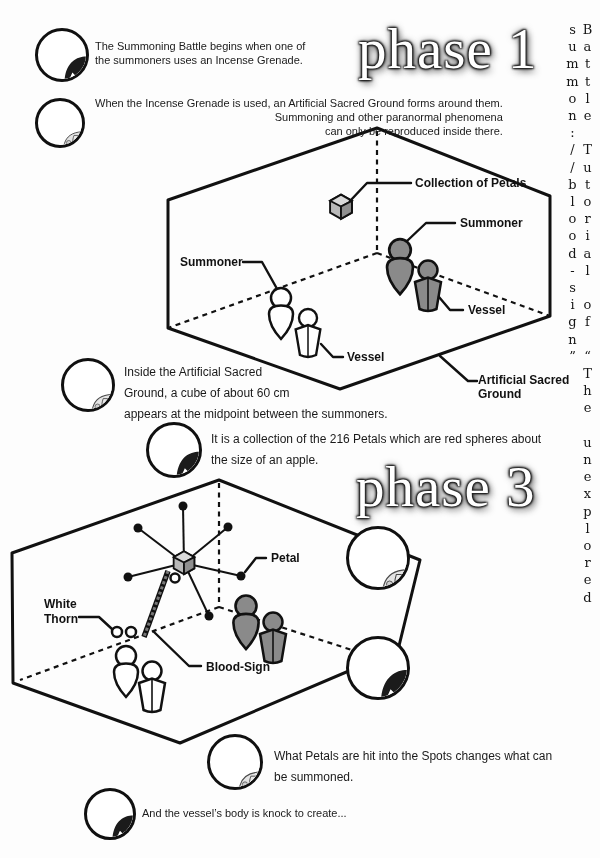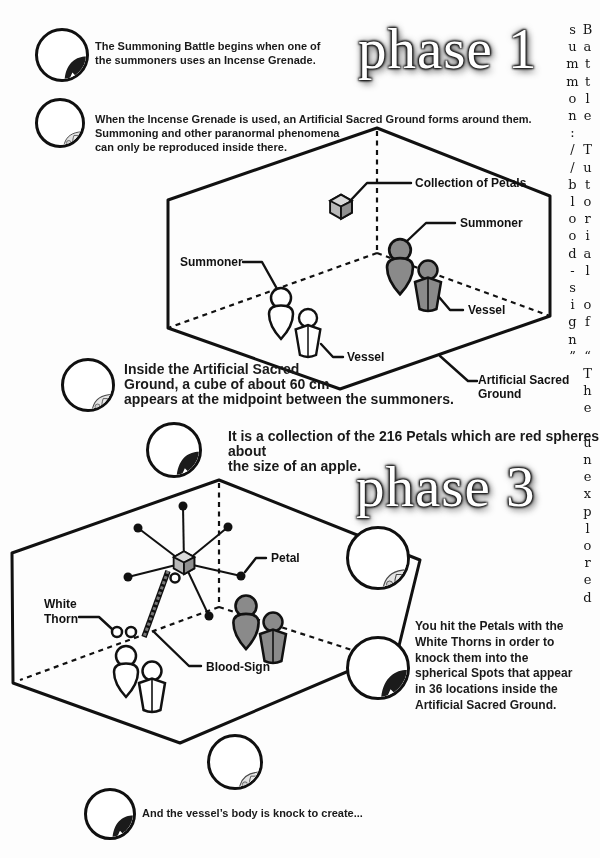--- a/index.html
+++ b/index.html
@@ -1,21 +1,21 @@
 <!DOCTYPE html>
 <html><head>
 <meta charset="utf-8">
 <style>
   html,body{margin:0;padding:0;background:#ffffff;}
   .canvas{position:relative;width:600px;height:858px;background:#fdfdfd;overflow:hidden;
           font-family:"Liberation Sans",sans-serif;color:#161616;}
   .diagram-svg{position:absolute;left:0;top:0;z-index:1;}
-  .narr{position:absolute;z-index:3;font-weight:bold;color:#1a1a1a;white-space:pre-line;}
+  .narr{position:absolute;z-index:3;font-weight:normal;color:#1a1a1a;white-space:pre-line;}
   .sz11 {font-size:11px;  line-height:14px;}
-  .sz115{font-size:14px;line-height:15px;}
+  .sz115{font-size:12px;line-height:21px;}
   .sz12 {font-size:12px;  line-height:15.8px;}
   .avatar{position:absolute;z-index:4;border:3px solid #101010;border-radius:50%;
           background:#fff;overflow:hidden;box-sizing:border-box;}
   .avatar svg{display:block;width:100%;height:100%;}
   .phase-title{position:absolute;z-index:2;font-family:"Liberation Serif","DejaVu Serif",serif;
           font-size:57px;letter-spacing:1px;color:#ffffff;white-space:nowrap;
           text-shadow:-1px -1px 2px #222, 1px -1px 2px #222, -1px 1px 2px #222, 1px 1px 2px #222,
                       0 0 7px rgba(0,0,0,.75), 3px 4px 7px rgba(0,0,0,.45);text-align:right;}
   .side-title{position:absolute;z-index:3;right:5px;top:22px;height:828px;
           writing-mode:vertical-rl;text-orientation:upright;
@@ -134,34 +134,30 @@
     </g>
   </svg>
 
   <div class="phase-title" style="left:358px;top:16px;">phase 1</div>
   <div class="phase-title" style="left:356px;top:454px;">phase 3</div>
 
   <div class="side-title">Battle Tutorial of “The unexplored summon://blood-sign”</div>
 
   <div class="narr sz11" style="left:95px; top:39px;">The Summoning Battle begins when one of
 the summoners uses an Incense Grenade.</div>
-  <div class="narr sz11" style="left:95px; top:112px;">When the Incense Grenade is used, an Artificial Sacred Ground forms around them.
+  <div class="narr sz11" style="left:95px; top:96px;text-align:right;">When the Incense Grenade is used, an Artificial Sacred Ground forms around them.
 Summoning and other paranormal phenomena
 can only be reproduced inside there.</div>
   <div class="narr sz115" style="left:124px;top:362px;">Inside the Artificial Sacred
 Ground, a cube of about 60 cm
 appears at the midpoint between the summoners.</div>
-  <div class="narr sz115" style="left:228px;top:429px;">It is a collection of the 216 Petals which are red spheres about
+  <div class="narr sz115" style="left:211px;top:429px;">It is a collection of the 216 Petals which are red spheres about
 the size of an apple.</div>
-  <div class="narr sz12" style="left:415px;top:619px;">You hit the Petals with the
-White Thorns in order to
-knock them into the
-spherical Spots that appear
-in 36 locations inside the
-Artificial Sacred Ground.</div>
+  <div class="narr sz115" style="left:274px;top:746px;">What Petals are hit into the Spots changes what can
+be summoned.</div>
   <div class="narr sz11" style="left:142px;top:806px;">And the vessel’s body is knock to create...</div>
 
   <svg width="0" height="0" style="position:absolute">
     <defs>
       <symbol id="sym-boy" viewBox="-30 -30 60 60">
         <circle r="30" fill="#fff"></circle>
         <ellipse cx="0" cy="8" rx="14" ry="13" fill="#e3e3e3"></ellipse>
         <rect x="-9" y="7" width="5" height="2.6" fill="#222"></rect>
         <rect x="4" y="7" width="5" height="2.6" fill="#222"></rect>
         <path d="M-3,13 L-1,15 L2,14" fill="none" stroke="#555" stroke-width="1"></path>

